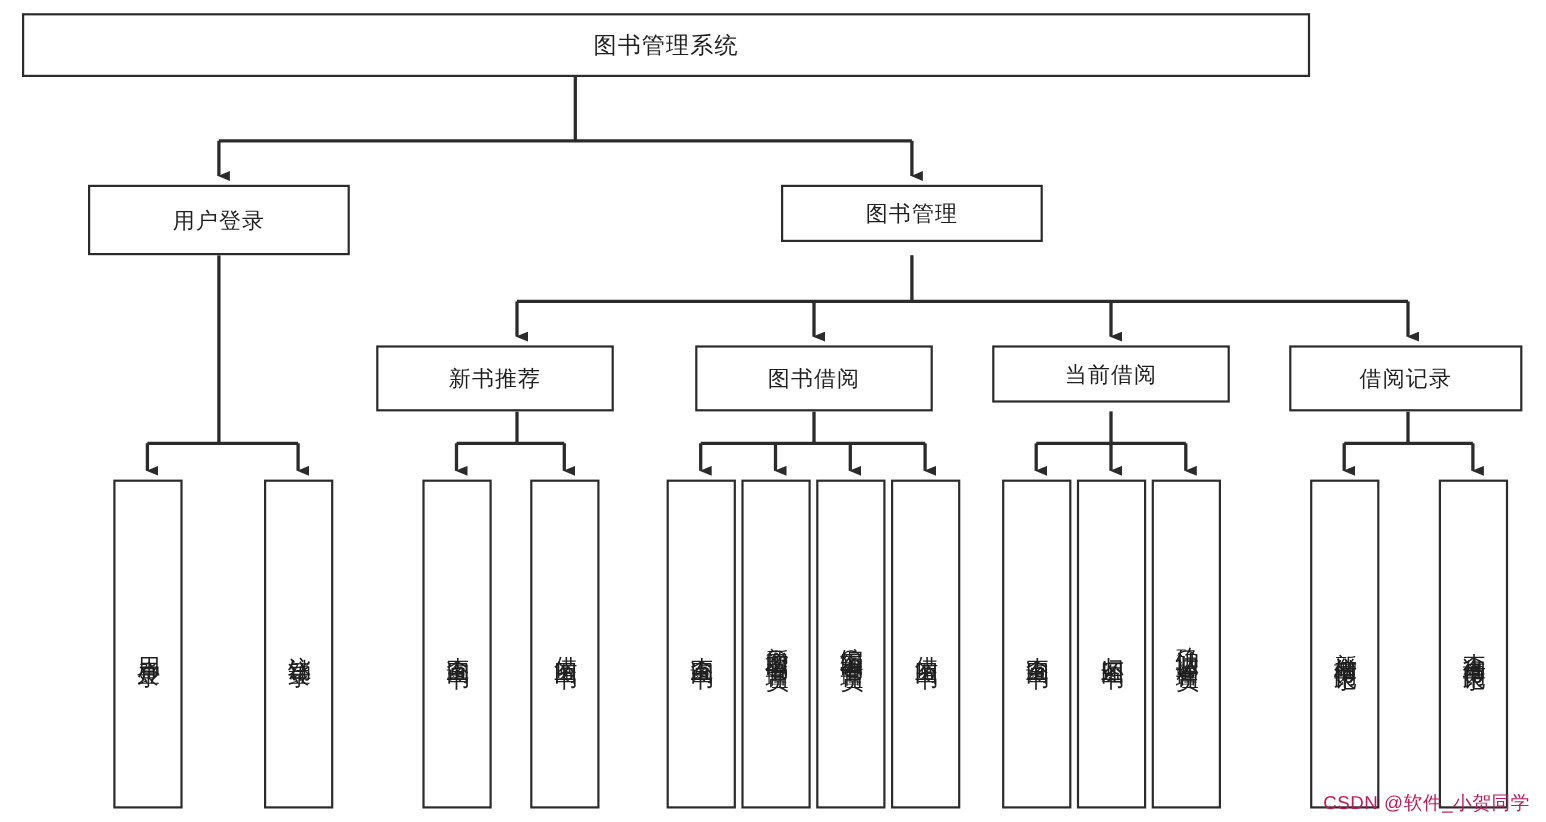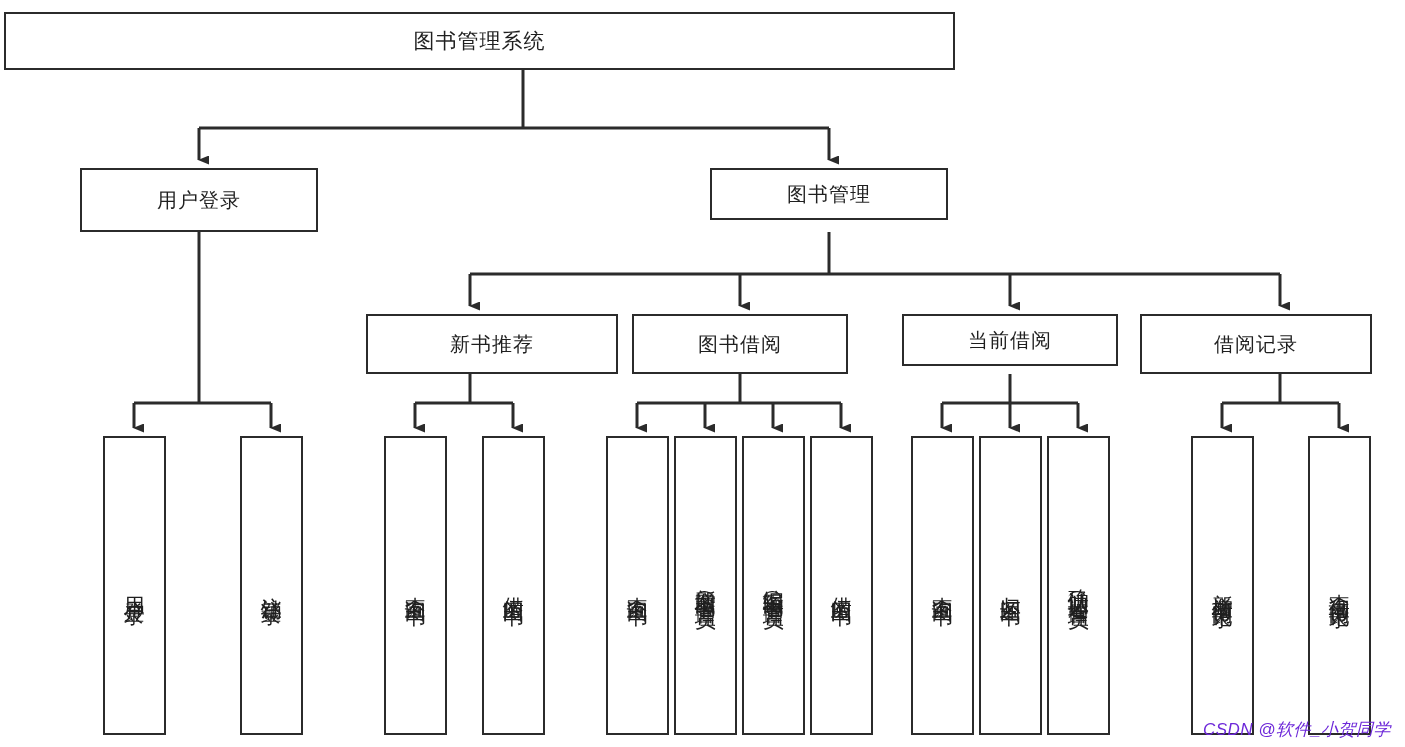--- a/index.html
+++ b/index.html
@@ -52,25 +52,24 @@
     font-size:21px;
     line-height:1.22;
     letter-spacing:3px;
     white-space:nowrap;
   }
   .watermark{
     position:absolute;
     right:14px;
     bottom:6px;
     font-size:17px;
-    color:#6d28d9;
+    color:#be185d;
     letter-spacing:0.5px;
     z-index:5;
     white-space:nowrap;
-    font-style:italic;
   }
 </style>
 </head>
 <body>
 
 <div id="diagram">
 
   <svg id="edge-layer" width="1405" height="747" viewBox="0 0 1405 747" xmlns="http://www.w3.org/2000/svg">
     <defs>
       <marker id="arrowhead" markerWidth="9" markerHeight="11" refX="4.5" refY="10" orient="auto" markerUnits="userSpaceOnUse">
@@ -115,45 +114,45 @@
       <path d="M1010,403 L1010,428" marker-end="url(#arrowhead)"></path>
       <path d="M1078,403 L1078,428" marker-end="url(#arrowhead)"></path>
 
       <path d="M1280,374 L1280,403"></path>
       <path d="M1222,403 L1339,403"></path>
       <path d="M1222,403 L1222,428" marker-end="url(#arrowhead)"></path>
       <path d="M1339,403 L1339,428" marker-end="url(#arrowhead)"></path>
     </g>
   </svg>
 
-  <div class="node node-root" style="left:4px;top:12px;width:951px;height:58px;">
+  <div class="node node-root" style="left:20px;top:12px;width:1171px;height:58px;">
     <span class="label">图书管理系统</span>
   </div>
 
   <div class="node node-l2" style="left:80px;top:168px;width:238px;height:64px;">
     <span class="label">用户登录</span>
   </div>
 
   <div class="node node-l2" style="left:710px;top:168px;width:238px;height:52px;">
     <span class="label">图书管理</span>
   </div>
 
-  <div class="node node-l3" style="left:366px;top:314px;width:252px;height:60px;">
+  <div class="node node-l3" style="left:342px;top:314px;width:216px;height:60px;">
     <span class="label">新书推荐</span>
   </div>
 
   <div class="node node-l3" style="left:632px;top:314px;width:216px;height:60px;">
     <span class="label">图书借阅</span>
   </div>
 
   <div class="node node-l3" style="left:902px;top:314px;width:216px;height:52px;">
     <span class="label">当前借阅</span>
   </div>
 
-  <div class="node node-l3" style="left:1140px;top:314px;width:232px;height:60px;">
+  <div class="node node-l3" style="left:1172px;top:314px;width:212px;height:60px;">
     <span class="label">借阅记录</span>
   </div>
 
   <div class="node node-leaf" style="left:103px;top:436px;width:63px;height:299px;">
     <span class="label">用户登录</span>
   </div>
 
   <div class="node node-leaf" style="left:240px;top:436px;width:63px;height:299px;">
     <span class="label">注销登录</span>
   </div>

